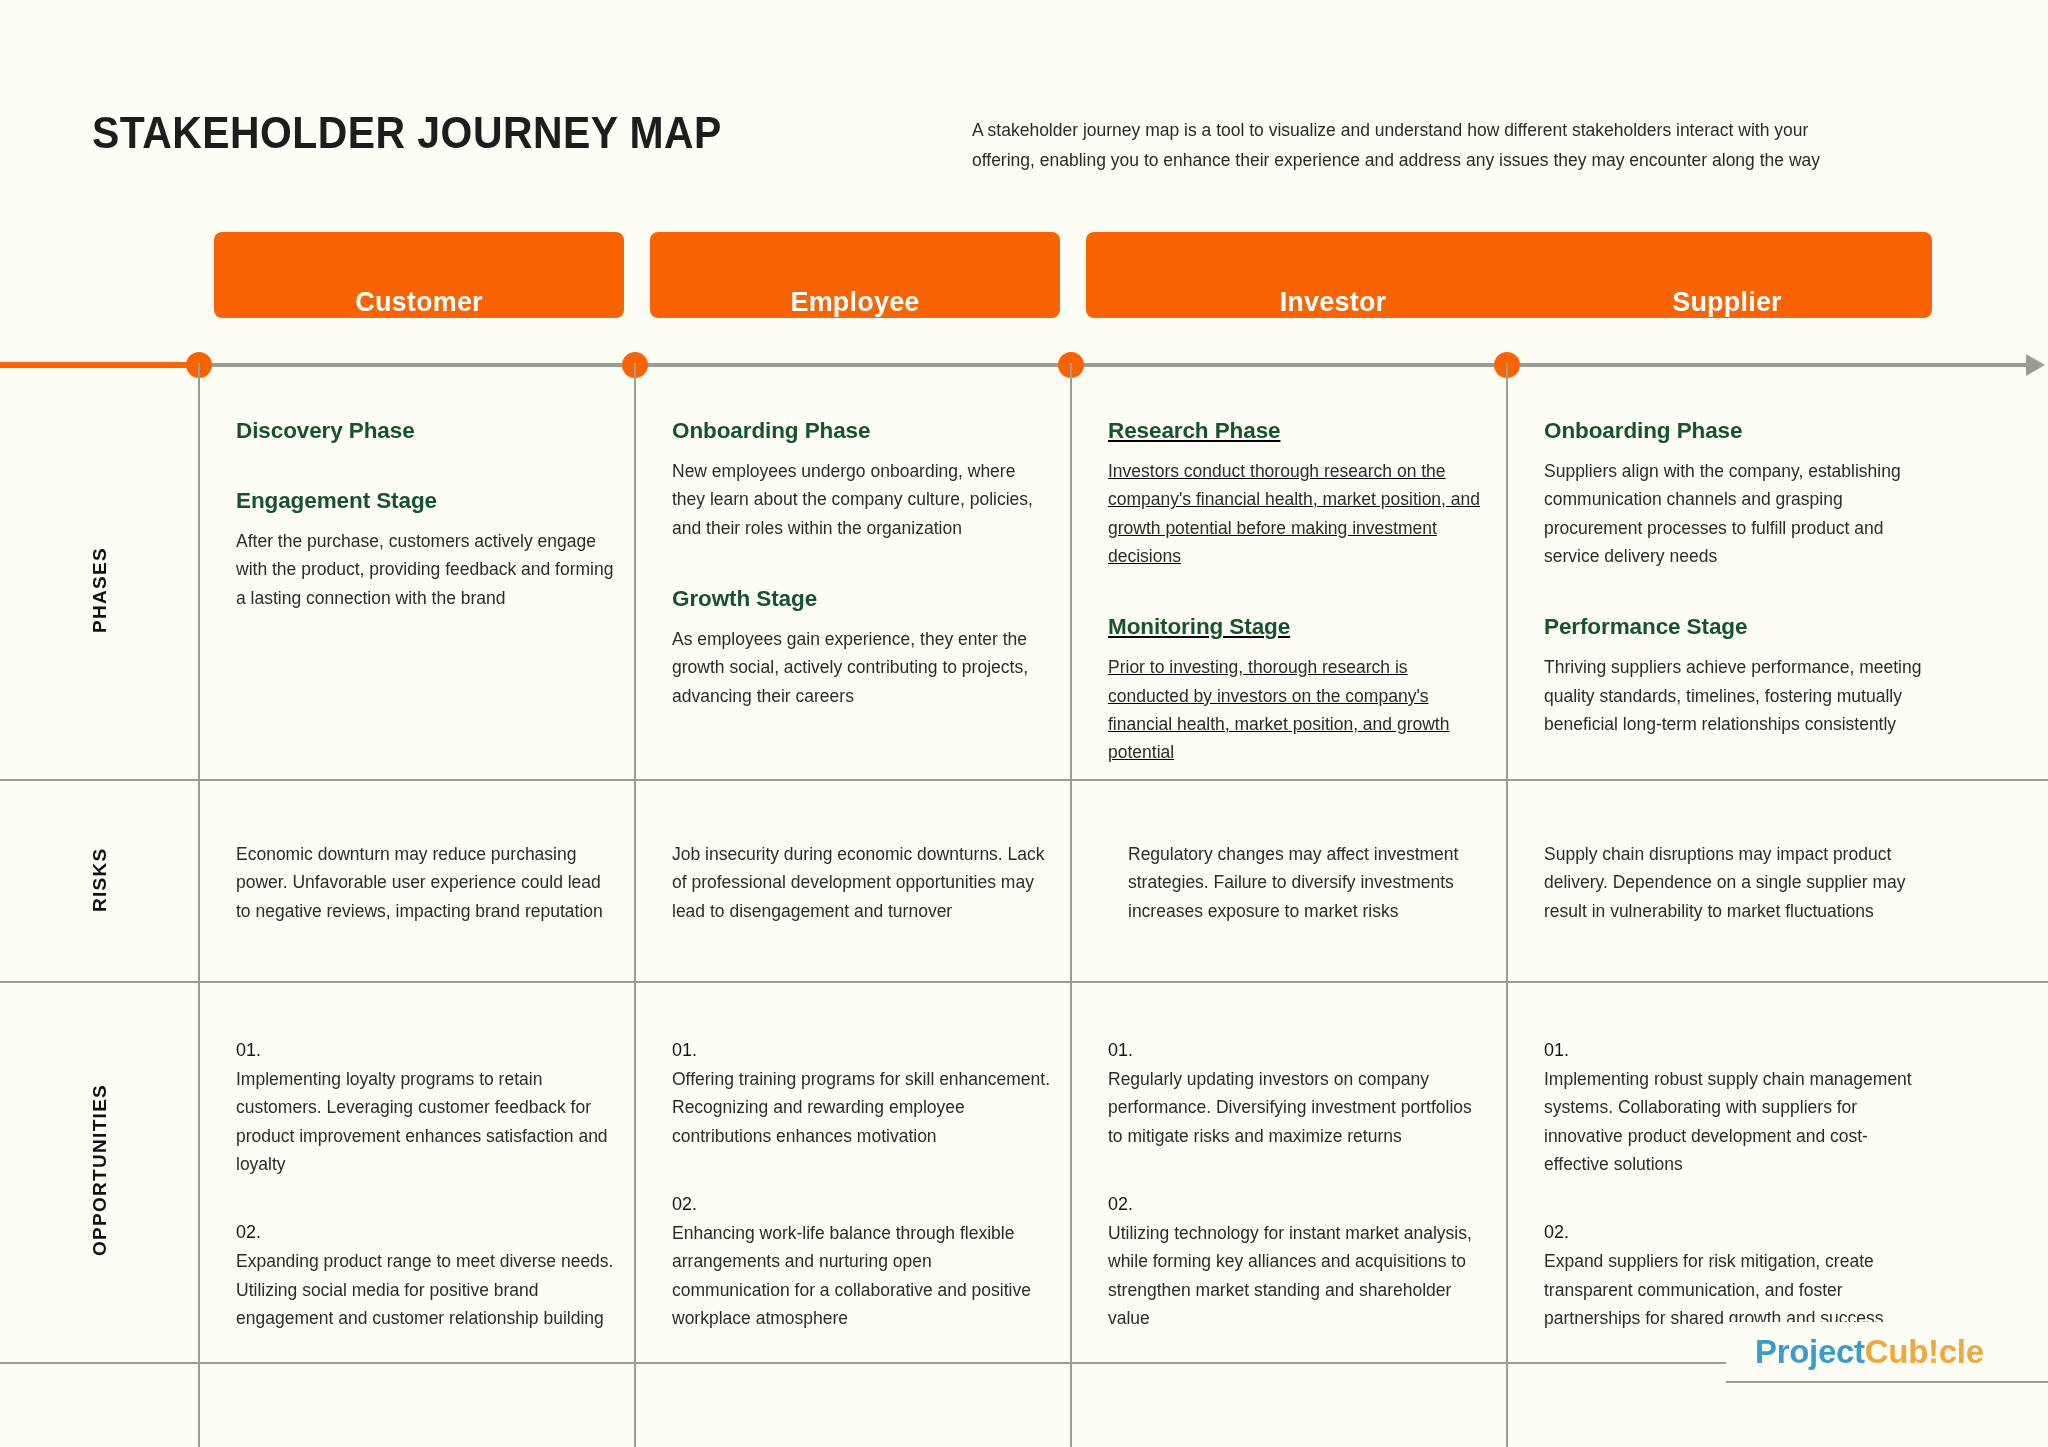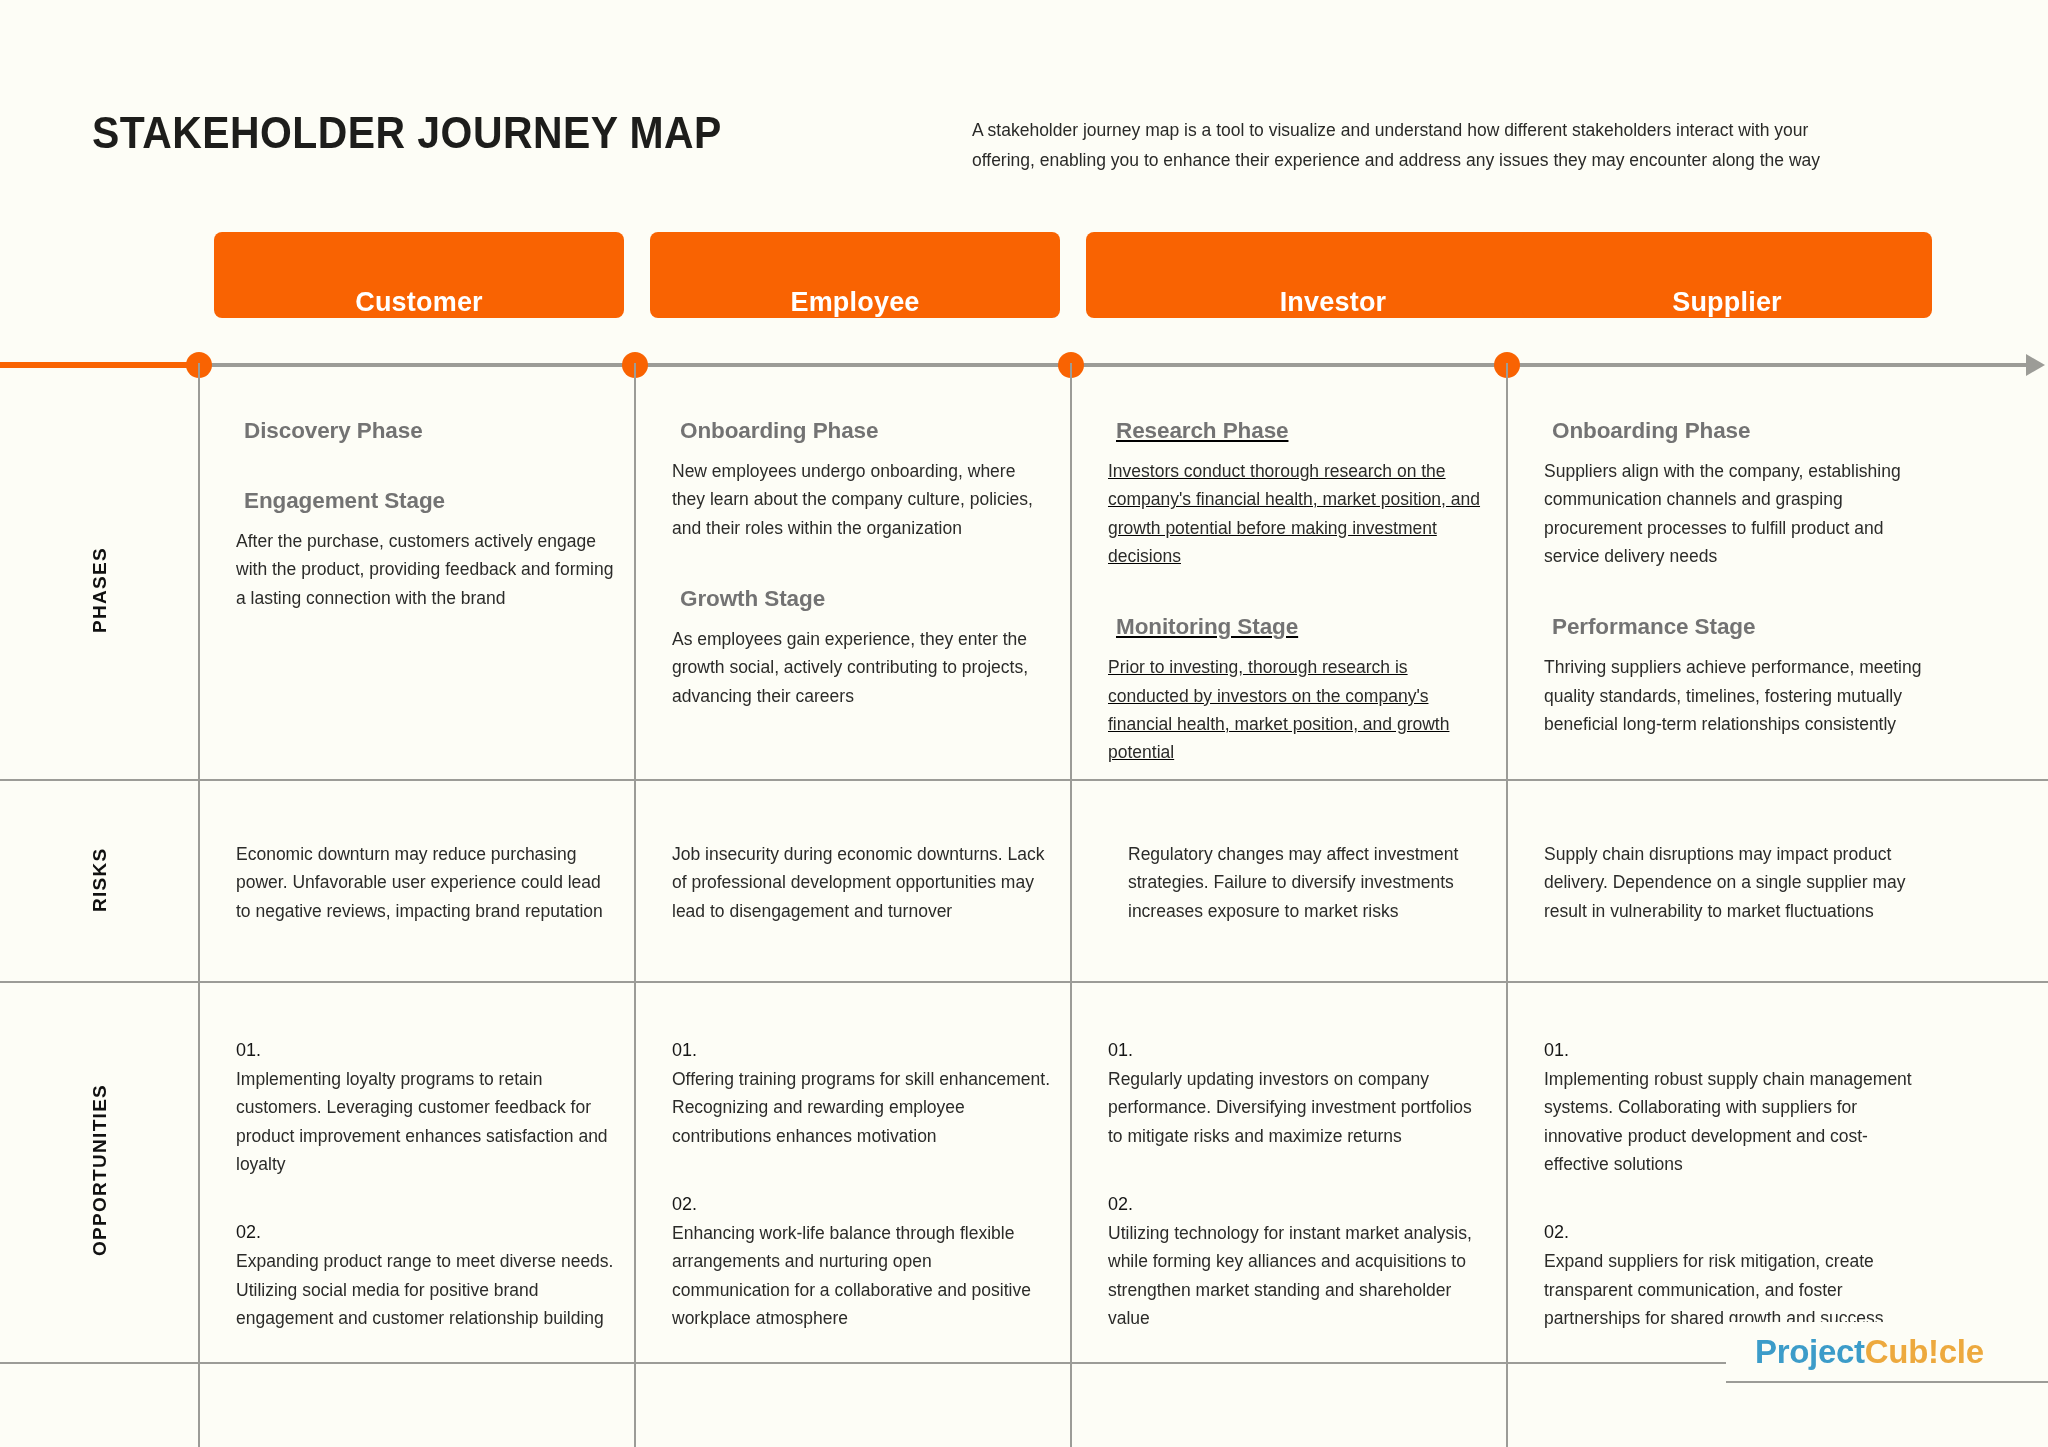--- a/index.html
+++ b/index.html
@@ -131,24 +131,23 @@
   }
 
   
   .cell {
     position: absolute;
     width: 380px;
   }
   .blockhead {
     font-size: 22.5px;
     font-weight: 700;
-    color: #737373;
+    color: #14532d;
     margin-bottom: 13px;
     letter-spacing: -0.1px;
-    margin-left: 8px;
   }
   .blockbody {
     font-size: 17.5px;
     line-height: 1.62;
     color: #2B2B29;
   }
   .block + .block { margin-top: 44px; }
 
   .opnum {
     font-size: 18px;

